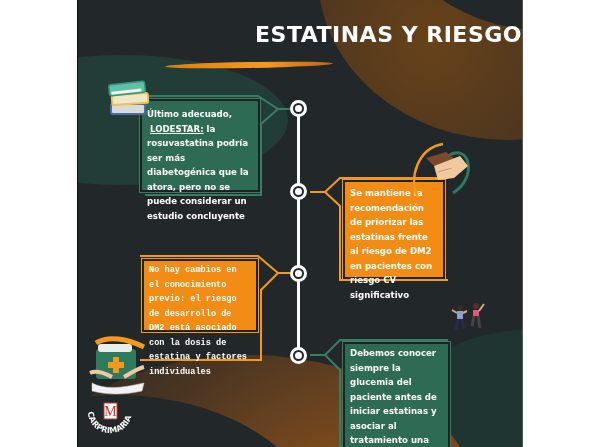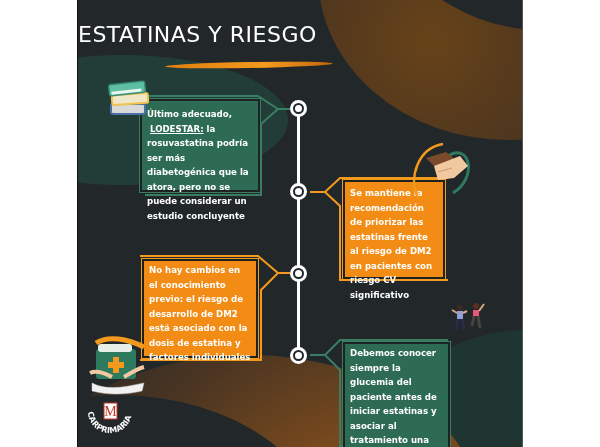--- a/index.html
+++ b/index.html
@@ -28,22 +28,22 @@
   }
   .blob-bottom {
     left: -60px; top: 355px; width: 460px; height: 300px;
     background: radial-gradient(circle at 80% 80%, #b86b1a 0%, #7a4a1d 35%, #4a3522 65%, #2d2a26 90%);
   }
   .blob-bottom-cut {
     left: -170px; top: 395px; width: 420px; height: 300px; background: #222729;
   }
 
   .title {
-    position: absolute; left: 0; width: 100%; text-align: left;
-    color: #ffffff; font-weight: 400; font-family: "DejaVu Sans", sans-serif;
+    position: absolute; left: 0; width: 100%; text-align: right;
+    color: #ffffff; font-weight: 700; font-family: "DejaVu Sans", sans-serif;
     letter-spacing: 0.5px;
   }
   .title-line1 { top: 22px; font-size: 22px; }
   .title-line2 { top: 64px; font-size: 22px; left: 24px; }
   .title-underline {
     position: absolute; left: 87px; top: 62px; width: 168px; height: 6px;
     background: linear-gradient(90deg, #e07d10, #f39a1e 60%, #c0650a);
     border-radius: 50%; transform: rotate(-1deg);
   }
 
@@ -114,21 +114,21 @@
   <div class="card green" style="left:64px; top:101px; width:116px; height:89px;">
     <span>Último adecuado,</span><br>
     &nbsp;<span class="u">LODESTAR:</span>
     <span>la rosuvastatina podría ser más diabetogénica que la atora, pero no se puede considerar un estudio concluyente</span>
   </div>
 
   <div class="card orange" style="left:267px; top:182px; width:98px; height:95px; padding-top:4px;">
     <span>Se mantiene la recomendación de priorizar las estatinas frente al riesgo de DM2 en pacientes con riesgo CV significativo</span>
   </div>
 
-  <div class="card orange" style="left:66px; top:261px; width:112px; height:95px; padding-top:2px;">
+  <div class="card orange" style="left:66px; top:261px; width:112px; height:69px; padding-top:2px;font-family:Liberation Mono, monospace;">
     <span>No hay cambios en el conocimiento previo: el riesgo de desarrollo de DM2 está asociado con la dosis de estatina y factores individuales</span>
   </div>
 
   <div class="card green" style="left:267px; top:344px; width:103px; height:103px; padding-top:2px;">
     <span>Debemos conocer siempre la glucemia del paciente antes de iniciar estatinas y asociar al tratamiento una vida cardiosaludable y control adecuado de otros factores de riesgo CV</span>
   </div>
 
   <svg class="icon" style="left:30px; top:78px;" width="46" height="40" viewBox="0 0 46 40">
     <rect x="3" y="26" width="34" height="10" rx="2" fill="#d9d9d9" stroke="#4a6fa5" stroke-width="2"></rect>
     <rect x="4" y="16" width="36" height="10" rx="2" fill="#efe7c8" stroke="#f2c14e" stroke-width="2" transform="rotate(-4 22 21)"></rect>

